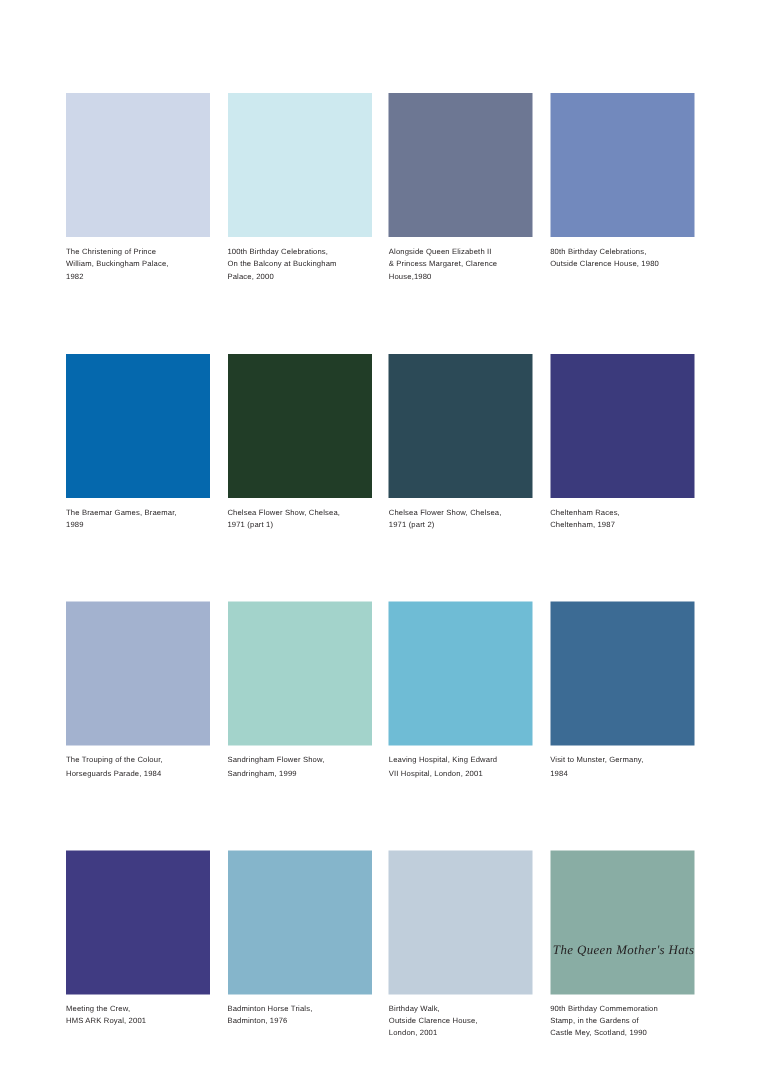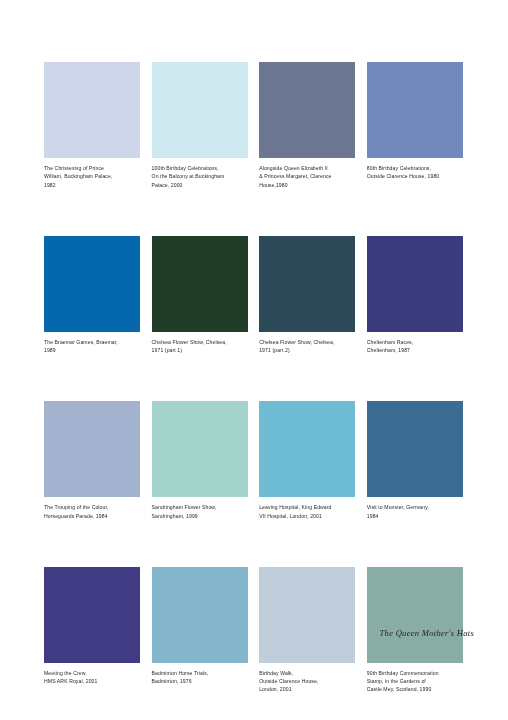--- a/index.html
+++ b/index.html
@@ -53,21 +53,20 @@
     position: absolute;
     left: 44px;
     top: 628px;
     width: 419px;
     text-align: right;
     font-family: "Liberation Serif", serif;
     font-style: italic;
     font-size: 8.6px;
     color: #231f20;
     letter-spacing: 0.03em;
-    padding-left: 11px;
   }
 </style>
 </head>
 <body style="background: rgb(255, 255, 255);">
 
 <div id="poster">
   <div id="grid">
       <div class="cell">
         <div class="swatch" style="background: rgb(206, 215, 233);"></div>
         <div class="caption">The Christening of Prince

